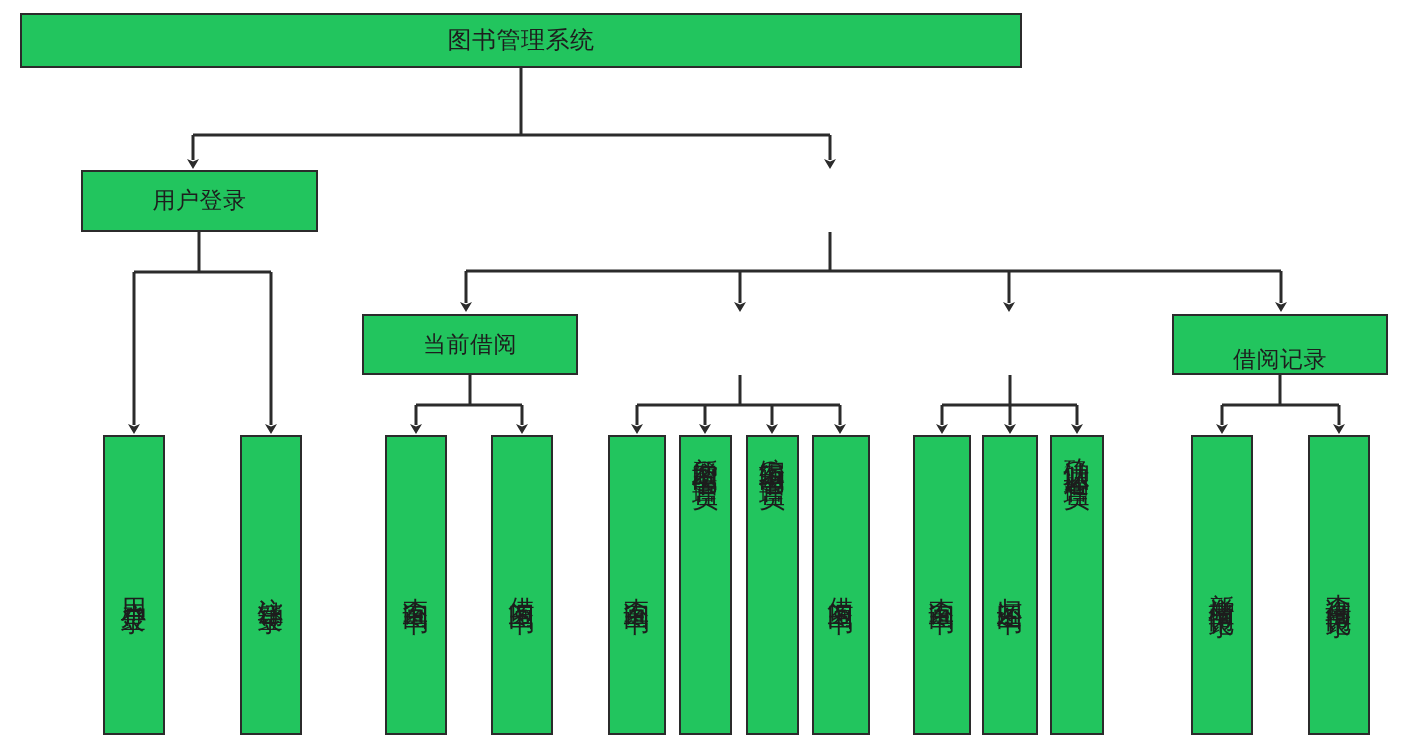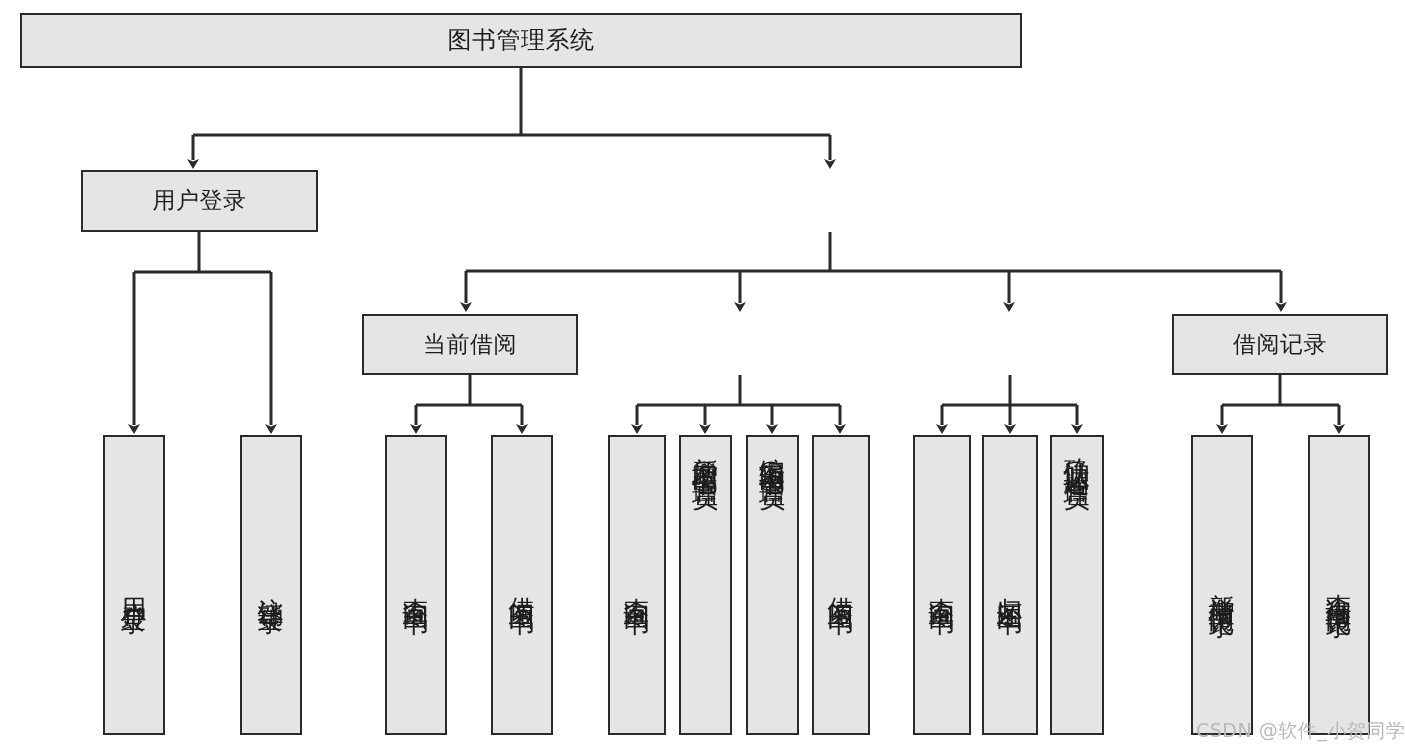--- a/index.html
+++ b/index.html
@@ -23,21 +23,21 @@
     position: absolute;
     left: 0;
     top: 0;
     width: 1405px;
     height: 747px;
   }
   .node {
     position: absolute;
     box-sizing: border-box;
     border: 2px solid #2b2b2b;
-    background: #e5e5e5;
+    background: #22c55e;
     color: #1d1d1d;
     display: flex;
     align-items: center;
     justify-content: center;
     overflow: hidden;
   }
   .node .label {
     display: block;
     line-height: 1.18;
     white-space: nowrap;
@@ -134,21 +134,21 @@
     <span class="label">图书管理系统</span>
   </div>
 
   <div class="node h" style="left:81px; top:170px; width:237px; height:62px;">
     <span class="label">用户登录</span>
   </div>
 
   <div class="node h" style="left:362px; top:314px; width:216px; height:61px;">
     <span class="label">当前借阅</span>
   </div>
-  <div class="node h" style="left:1172px; top:314px; width:216px; height:61px;">
+  <div class="node h" style="left:1172px; top:314px; width:216px; height:61px;align-items:flex-end;">
     <span class="label">借阅记录</span>
   </div>
 
   <div class="node v centerv" style="left:103px; top:435px; width:62px; height:300px;">
     <span class="label">用户登录</span>
   </div>
   <div class="node v centerv" style="left:240px; top:435px; width:62px; height:300px;">
     <span class="label">注销登录</span>
   </div>
 
@@ -182,15 +182,14 @@
     <span class="label">确认归还（管理员）</span>
   </div>
 
   <div class="node v centerv" style="left:1191px; top:435px; width:62px; height:300px;">
     <span class="label">新增借阅记录</span>
   </div>
   <div class="node v centerv" style="left:1308px; top:435px; width:62px; height:300px;">
     <span class="label">查询借阅记录</span>
   </div>
 
-  <div class="watermark" style="left:1196px; top:718px;">CSDN @软件_小贺同学</div>
 
 </div>
 
 </body></html>

